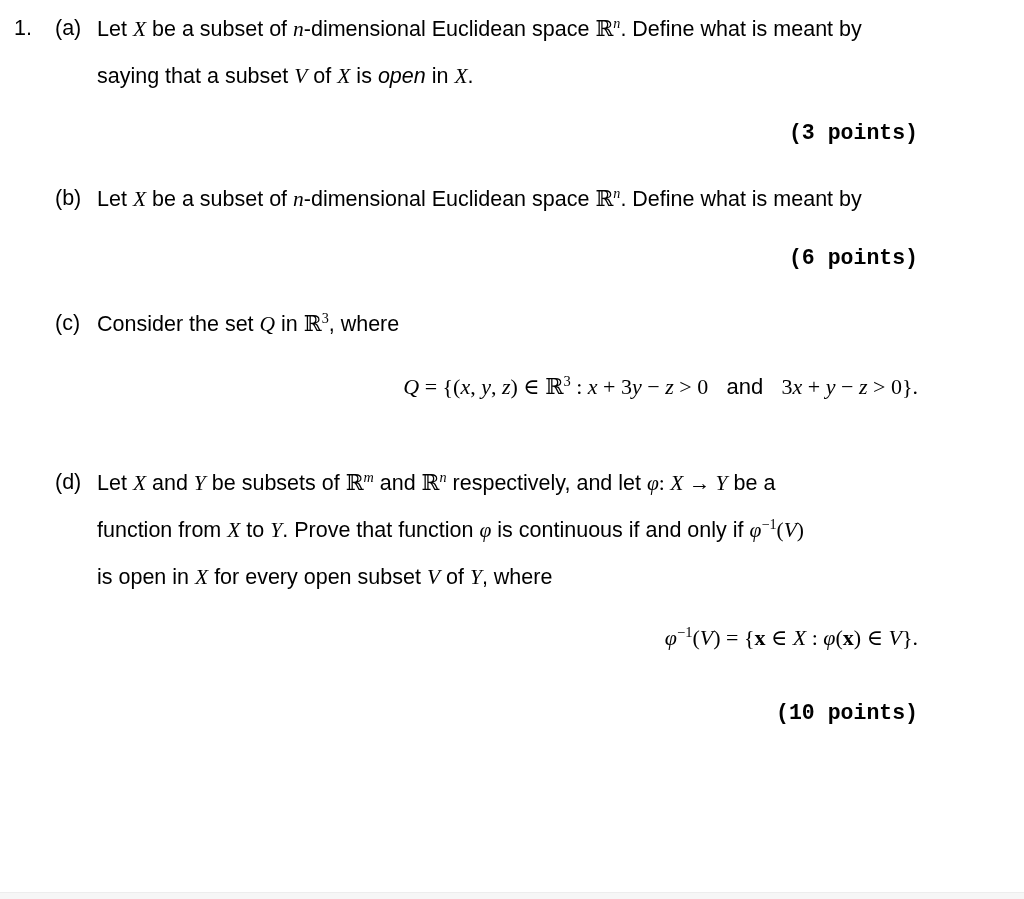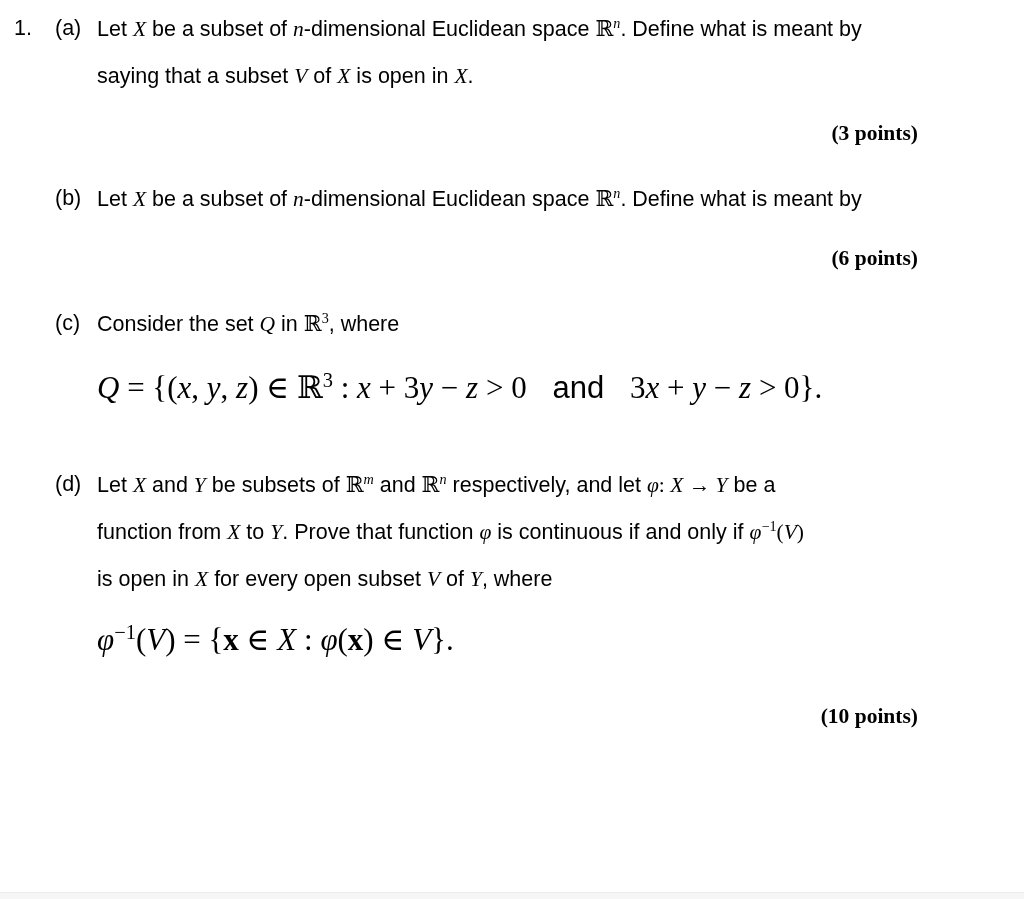--- a/index.html
+++ b/index.html
@@ -11,33 +11,33 @@
     font-size: 21.5px; line-height: 45px;
   }
   .doc { padding: 6px 106px 0 14px; }
   .part { display: flex; margin-top: 20px; }
   .part:first-child { margin-top: 0; }
   .num   { width: 41px; flex: none; }
   .plabel{ width: 42px; flex: none; }
   .pbody { flex: 1; min-width: 0; }
   .line, .equation { white-space: nowrap; }
   .equation {
-    text-align: left;
+    text-align: right;
     margin: 13px 0 26px 0;
-    font-size: 31px; line-height: 50px;
+    font-size: 22px; line-height: 50px;
     font-family: "Liberation Serif", "DejaVu Serif", serif;
   }
   .points {
     text-align: right; font-weight: bold;
     margin-top: 12px;
-    font-family: Liberation Serif, serif;
+    font-family: Liberation Mono, monospace;
   }
   
   .seg-t  { font-family: "Liberation Sans", sans-serif; }
-  .seg-e  { font-family: "Liberation Sans", sans-serif; }
+  .seg-e  { font-family: "Liberation Sans", sans-serif; font-style: italic; }
   .seg-m  { font-family: "Liberation Serif", "DejaVu Serif", serif; font-style: italic; }
   .seg-u  { font-family: "Liberation Serif", "DejaVu Serif", "DejaVu Sans", serif; }
   .seg-b  { font-family: "Liberation Serif", "DejaVu Serif", serif; font-weight: 700; }
   .seg-bb { font-family: "DejaVu Serif", "DejaVu Sans", serif; }
   .seg-s, .seg-sm {
     font-family: "Liberation Serif", "DejaVu Serif", "DejaVu Sans", serif;
     font-size: 0.66em; position: relative; top: -0.55em;
   }
   .seg-sm { font-style: italic; }
   .bottom-strip {

